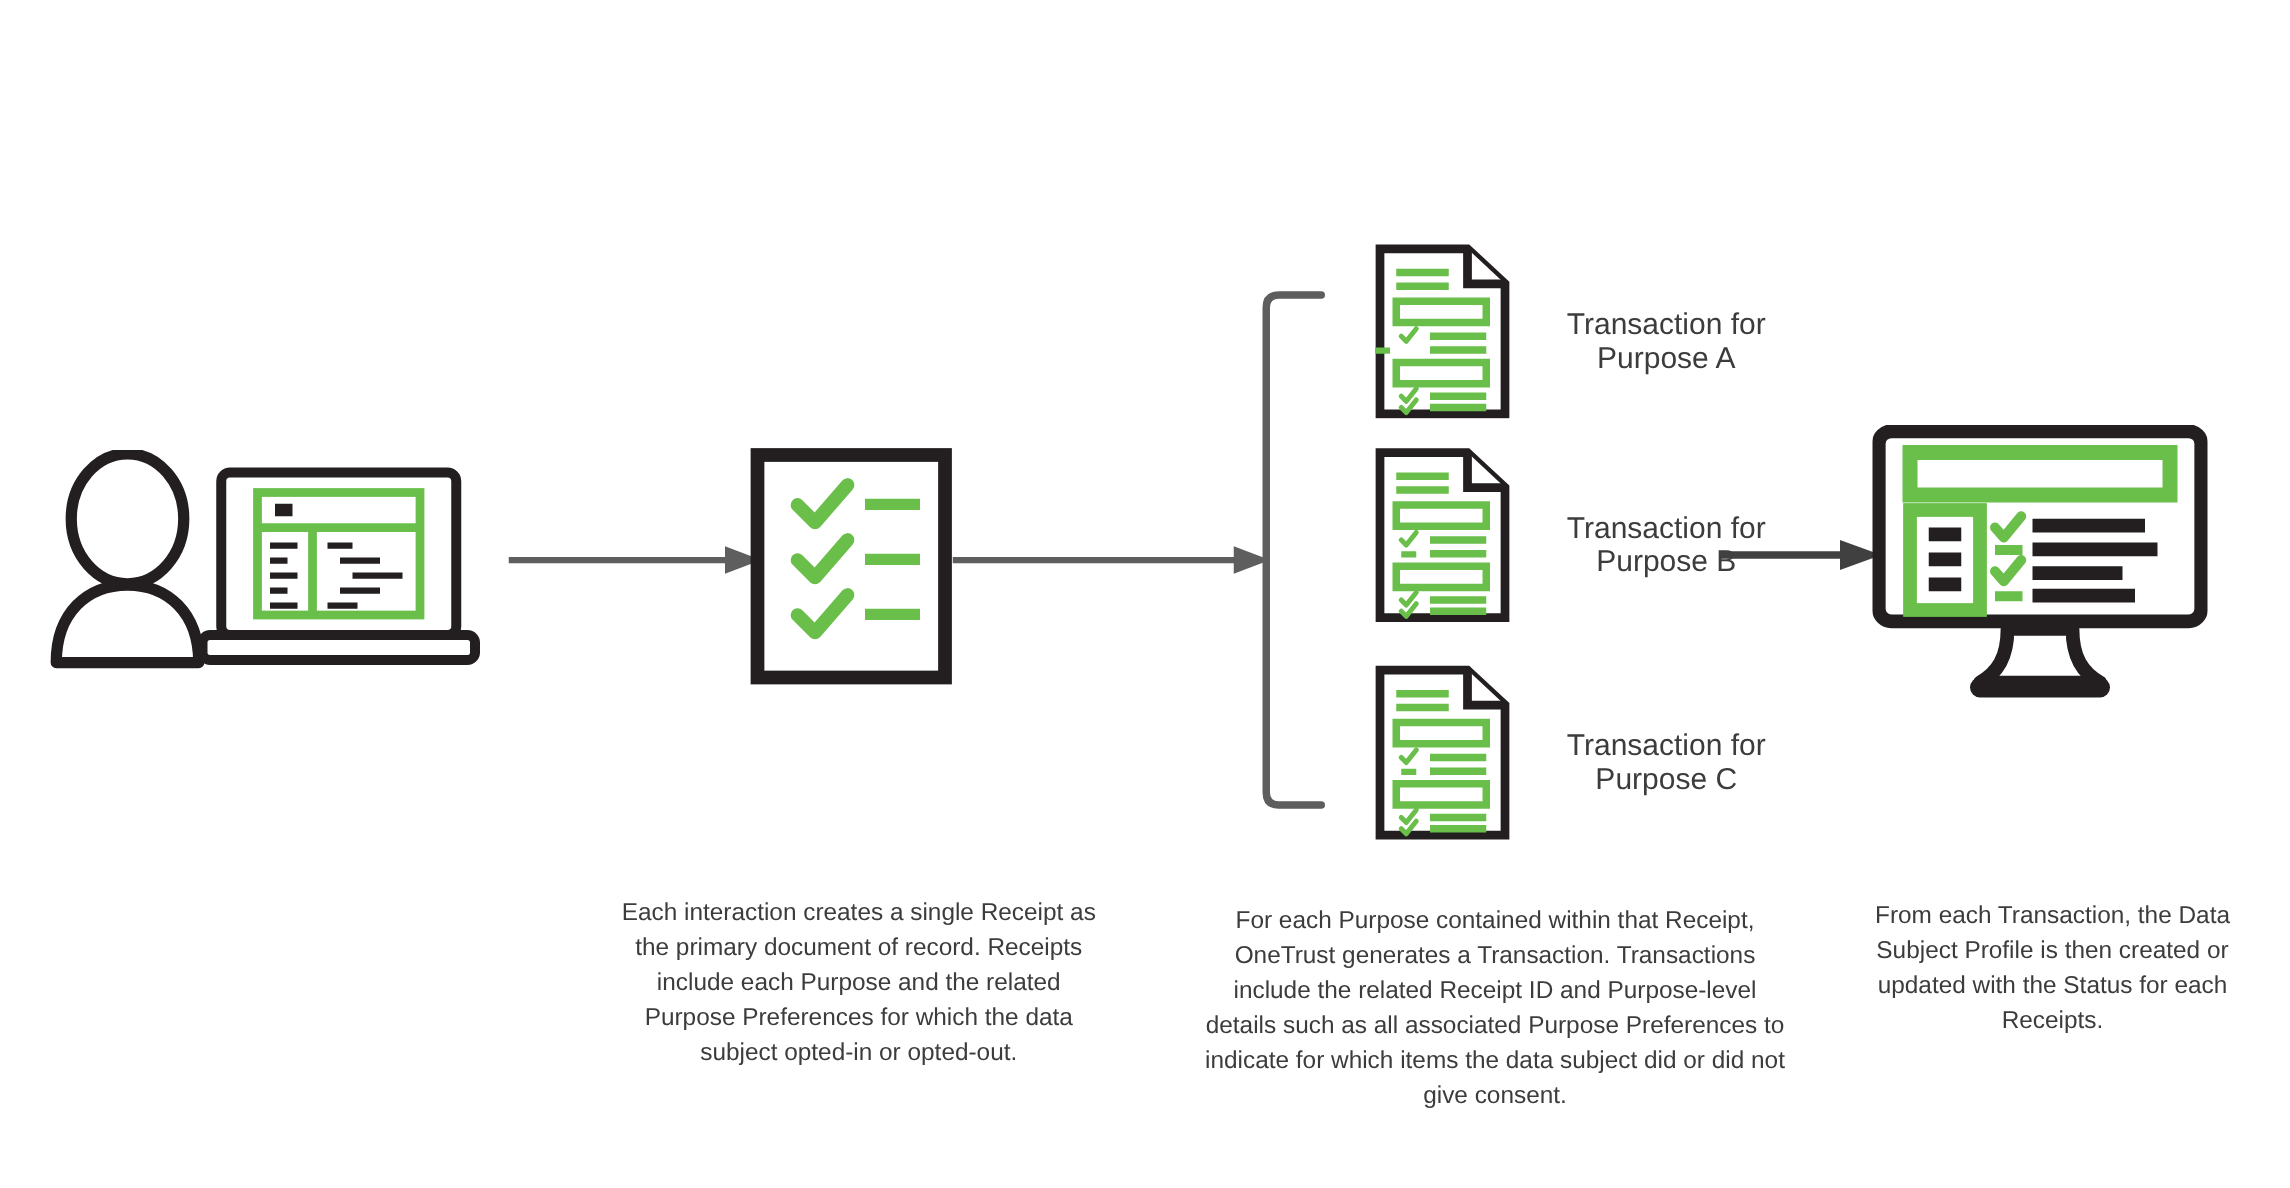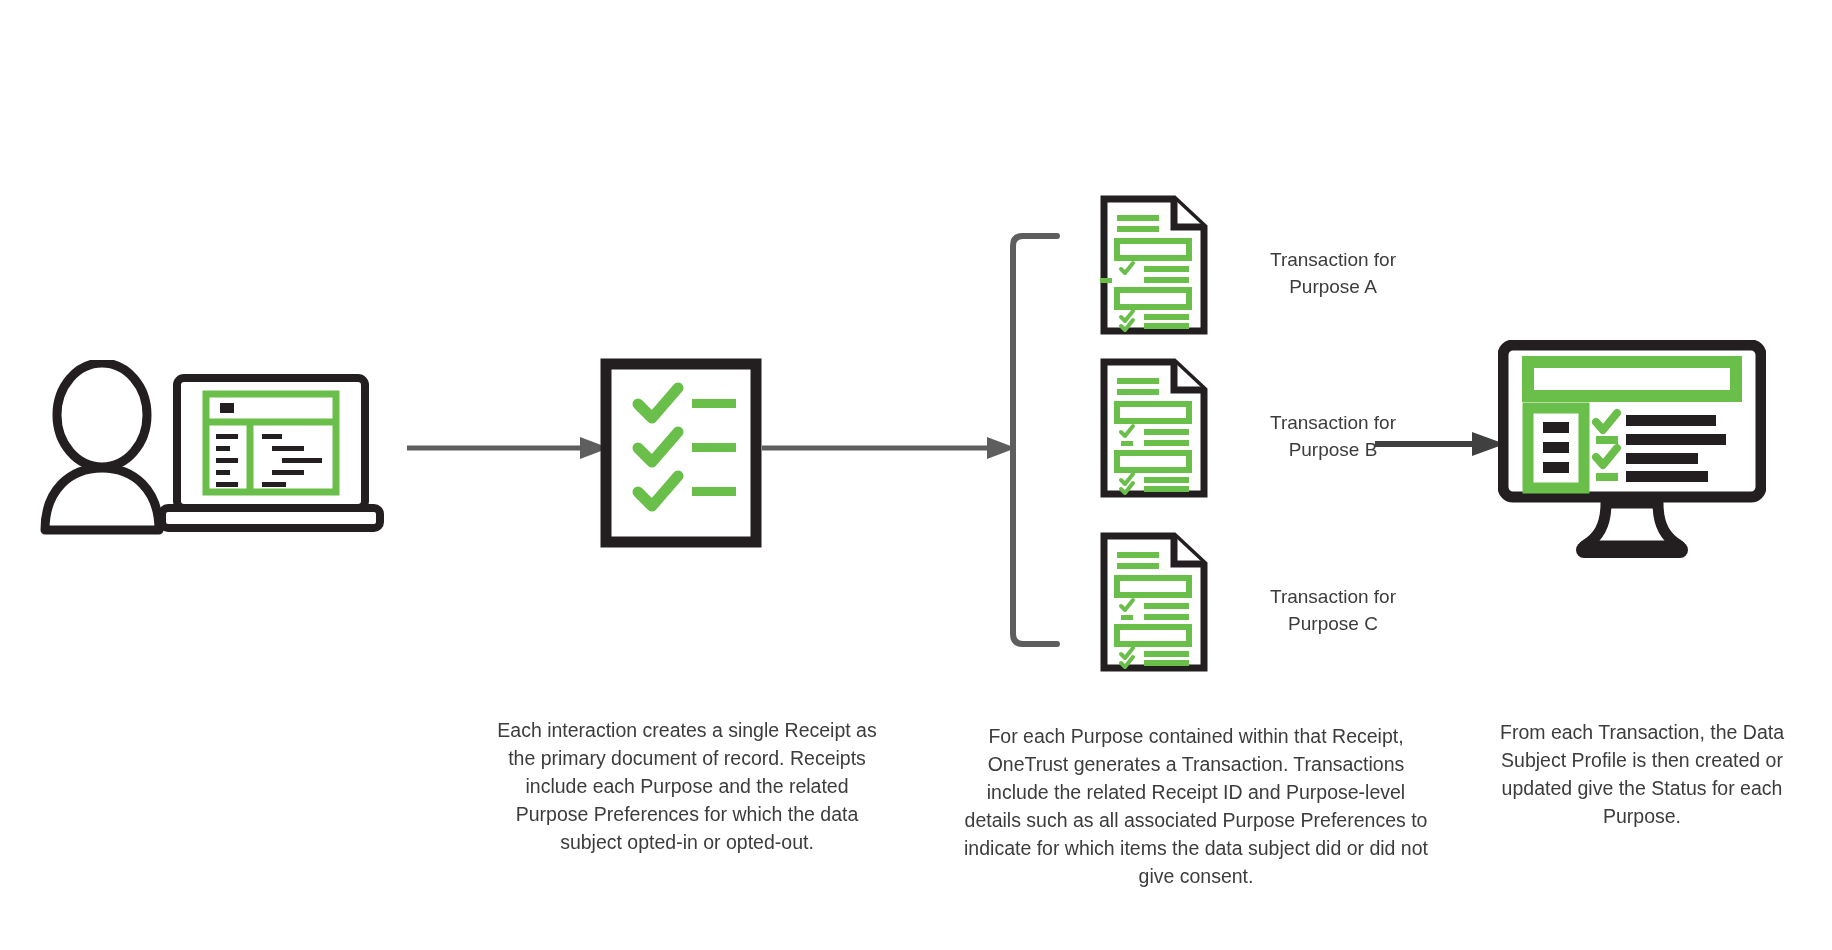--- a/index.html
+++ b/index.html
@@ -34,21 +34,21 @@
     white-space: pre-line;
   }
   #cap0 { left: 30px;   top: 728px; width: 390px; }
   #cap1 { left: 492px;  top: 716px; width: 390px; }
   #cap2 { left: 962px;  top: 722px; width: 468px; }
   #cap3 { left: 1492px; top: 718px; width: 300px; }
 
   
   .txn-label {
     position: absolute;
-    font-size: 19px;
+    font-size: 24px;
     line-height: 27px;
     color: #3c3c3c;
     text-align: center;
     width: 230px;
     white-space: pre-line;
   }
   #txnlab0 { left: 1218px; top: 246px; }
   #txnlab1 { left: 1218px; top: 409px; }
   #txnlab2 { left: 1218px; top: 583px; }
 
@@ -233,15 +233,15 @@
       <rect x="98" y="133" width="22" height="8" fill="#6ABF4B"></rect>
       <rect x="128" y="131" width="82" height="11" fill="#231f20"></rect>
 
       <path d="M108 163 C108 186 100 198 86 206 L182 206 C168 198 160 186 160 163 Z" fill="#ffffff" stroke="#231f20" stroke-width="11" stroke-linejoin="round"></path>
       <rect x="78" y="202" width="112" height="16" rx="8" fill="#231f20"></rect>
     </svg>
   </div>
 
   <div class="caption" id="cap2">For each Purpose contained within that Receipt, OneTrust generates a Transaction. Transactions include the related Receipt ID and Purpose-level details such as all associated Purpose Preferences to indicate for which items the data subject did or did not give consent.</div>
   <div class="caption" id="cap1">Each interaction creates a single Receipt as the primary document of record. Receipts include each Purpose and the related Purpose Preferences for which the data subject opted-in or opted-out.</div>
-  <div class="caption" id="cap3">From each Transaction, the Data Subject Profile is then created or updated give the Status for each Purpose.</div>
+  <div class="caption" id="cap3">From each Transaction, the Data Subject Profile is then created or updated with the Status for each Receipts.</div>
 
 </div>
 
 </body></html>

